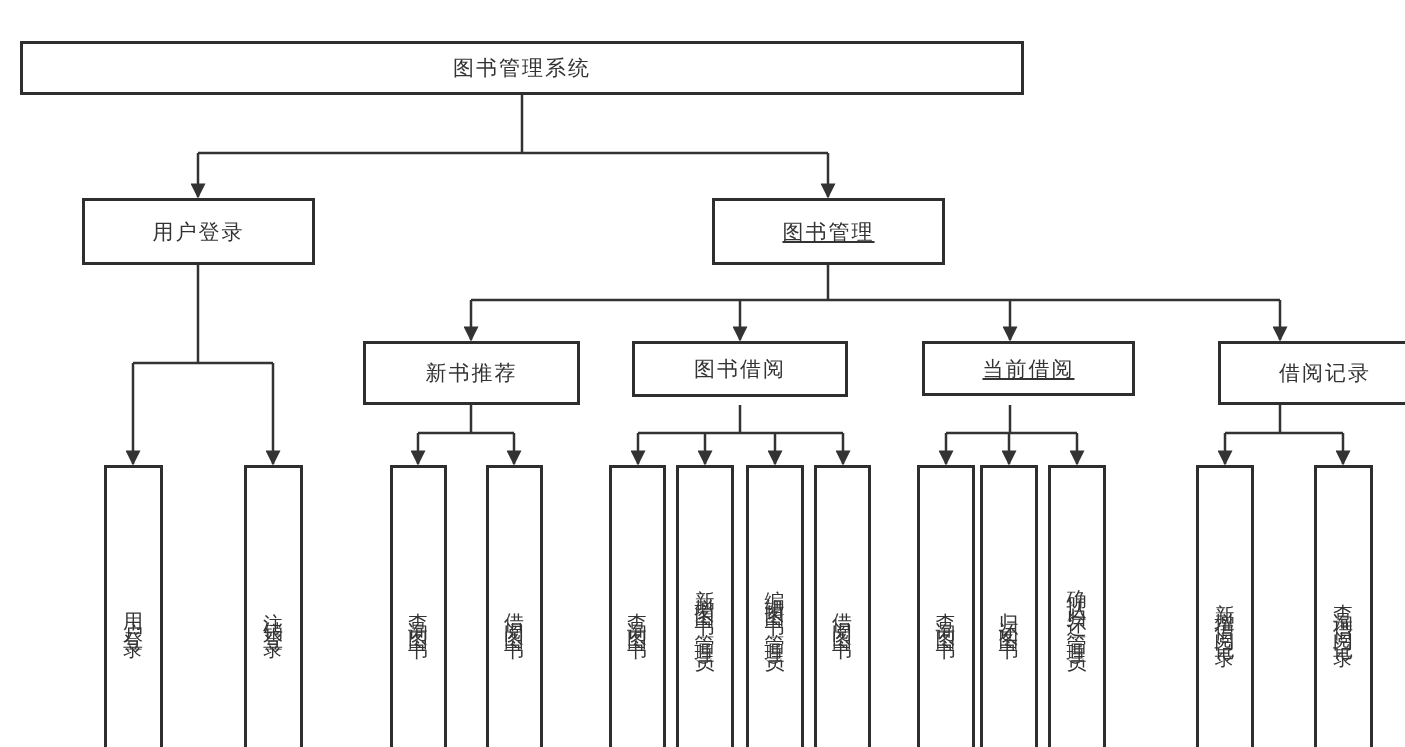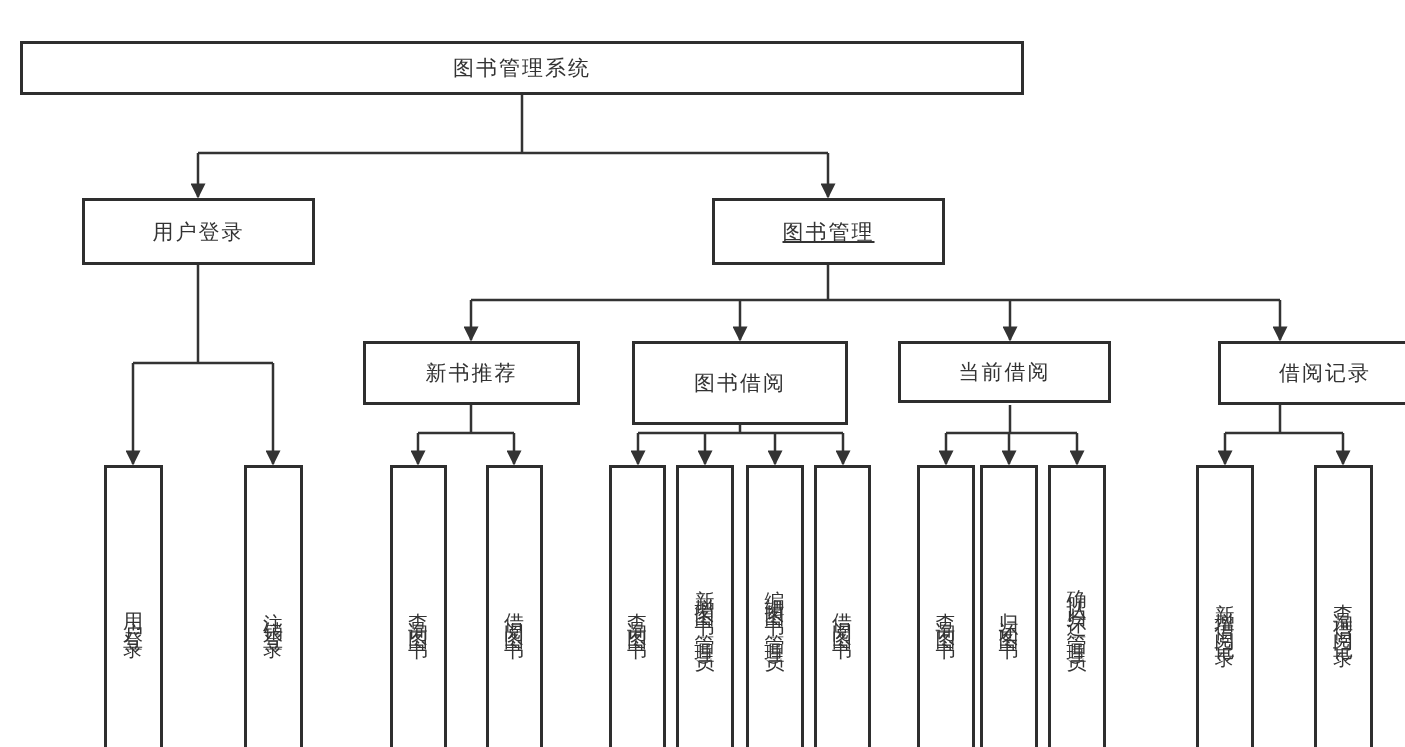--- a/index.html
+++ b/index.html
@@ -59,22 +59,22 @@
       <path d="M1343 405 V436" marker-end="url(#arw)"></path>
     </g>
   </svg>
 
   <div class="node" style="left:20px;top:13px;width:1004px;height:54px;">图书管理系统</div>
 
   <div class="node" style="left:82px;top:170px;width:233px;height:67px;">用户登录</div>
   <div class="node" style="left:712px;top:170px;width:233px;height:67px;text-decoration:underline;">图书管理</div>
 
   <div class="node" style="left:363px;top:313px;width:217px;height:64px;">新书推荐</div>
-  <div class="node" style="left:632px;top:313px;width:216px;height:84px;">图书借阅</div>
-  <div class="node" style="left:898px;top:313px;width:213px;height:62px;">当前借阅</div>
+  <div class="node" style="left:632px;top:313px;width:216px;height:56px;">图书借阅</div>
+  <div class="node" style="left:922px;top:313px;width:213px;height:55px;text-decoration:underline;">当前借阅</div>
   <div class="node" style="left:1218px;top:313px;width:214px;height:64px;">借阅记录</div>
 
   <div class="leaf" style="left:104px;width:59px;">
     <span>用户登录</span>
   </div>
   <div class="leaf" style="left:244px;width:59px;">
     <span>注销登录</span>
   </div>
 
   <div class="leaf" style="left:390px;width:57px;">

